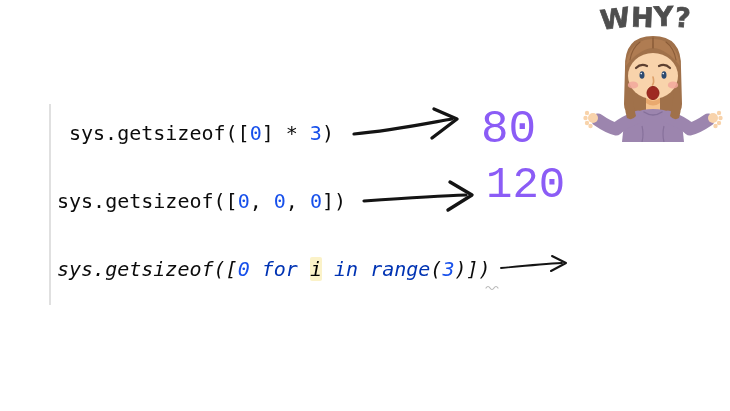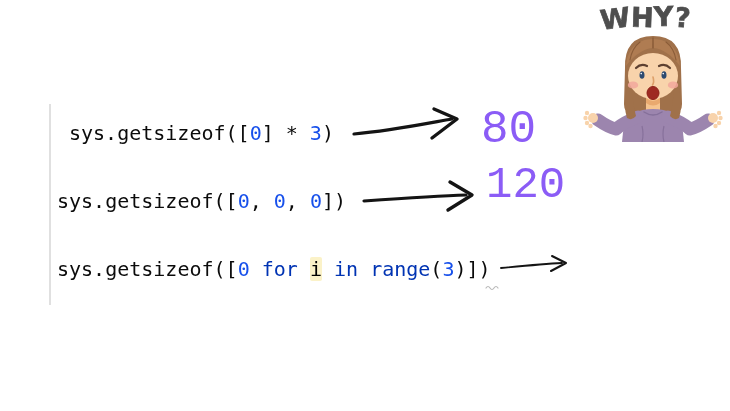--- a/index.html
+++ b/index.html
@@ -4,21 +4,21 @@
 <style>
   html,body{margin:0;padding:0;background:#fff;}
   .stage{position:relative;width:730px;height:411px;background:#ffffff;overflow:hidden;
          font-family:"DejaVu Sans",sans-serif;}
   .gutter{position:absolute;left:49px;top:104px;width:2px;height:201px;background:#e0e0e0;}
   .code-row{position:absolute;left:57px;white-space:pre;
             font-family:"DejaVu Sans Mono","Liberation Mono",monospace;
             font-size:20px;line-height:26px;color:#0b0b0b;}
   .code-row.r1{top:120px;margin-left:12px;}
   .code-row.r2{top:188px;}
-  .code-row.r3{top:256px;}
+  .code-row.r3{top:256px;font-style:italic;}
   .num{color:#1750EB;}
   .kw{color:#0033B3;}
   .hl{color:#000;background:#FBF2C8;border-radius:2px;}
   .arrow{position:absolute;}
   .arrow path,.arrow polyline{fill:none;stroke:#141414;stroke-linecap:round;stroke-linejoin:round;}
   .result{position:absolute;color:#8b5cf6;font-family:Liberation Mono, monospace;font-weight:400;}
   .result.v1{left:481px;top:104px;font-size:46px;}
   .result.v2{left:486px;top:160px;font-size:44px;}
   .result.v3{left:586px;top:246px;font-size:41px;}
   .why{position:absolute;left:600px;top:2px;font-weight:bold;font-size:27px;color:#4E4E4E;

